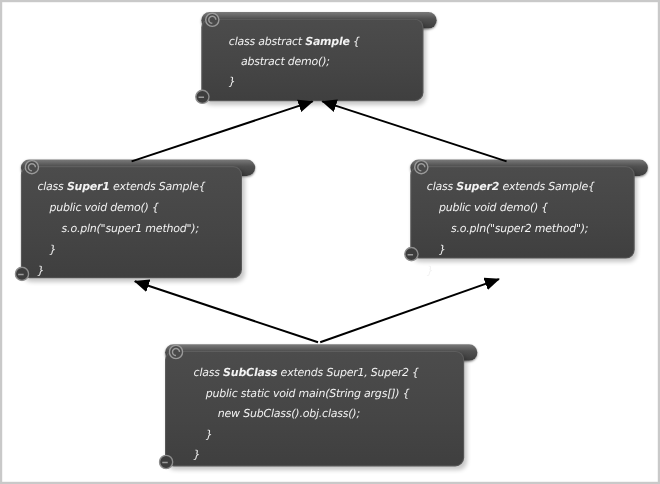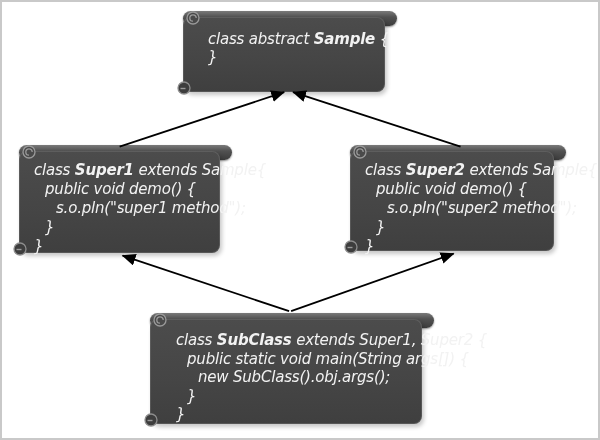--- a/index.html
+++ b/index.html
@@ -25,31 +25,31 @@
     background:linear-gradient(to bottom,#4c4c4c 0%,#454545 60%,#3f3f3f 100%);
     box-shadow:2px 3px 4px rgba(0,0,0,0.22), inset 0 0 0 1px rgba(130,130,130,0.35);
   }
   .curl { position:absolute; width:14px; height:14px; z-index:4; }
   .curl svg { display:block; width:14px; height:14px; }
   .curl-top { left:3px; top:0px; }
   .curl-bottom { left:-6px; bottom:-3px; }
 
   .code {
     position:absolute; top:15px; left:0; right:12px; z-index:3;
-    font-style:italic; font-size:15px; letter-spacing:-0.2px;
+    font-style:italic; font-size:10px; letter-spacing:-0.2px;
     color:var(--text,#f2f2f2);
   }
   .code .line { white-space:nowrap; }
   .b { font-weight:bold; }
   .ind1 { padding-left:11px; }
   .ind2 { padding-left:22px; }
 
   .node-sample   { left:181px; top:9px;   width:214px; height:81px; }
   .node-super1   { left:17px;  top:143px; width:213px; height:108px;padding-left:12px; }
-  .node-super2   { left:348px; top:143px; width:216px; height:106px; }
+  .node-super2   { left:371px; top:143px; width:216px; height:90px; }
   .node-subclass { left:148px; top:311px; width:284px; height:111px;padding-left:20px; }
 
   .node-sample .code   { padding-top:4px; padding-left:25px; line-height:18px; }
   .node-super1 .code   { padding-top:1px; padding-left:15px; line-height:19px; }
   .node-super2 .code   { padding-top:1px; padding-left:15px; line-height:19px; }
   .node-subclass .code { padding-top:3px; padding-left:26px; line-height:18.5px; }
 </style>
 </head>
 <body>
 
@@ -65,20 +65,21 @@
         </svg>
     </div>
     <div class="curl curl-bottom">
       <svg viewBox="0 0 14 14">
           <circle cx="7" cy="7" r="6" fill="#3d3d3d" stroke="#8d8d8d" stroke-width="1.3"></circle>
           <path d="M3.5 7.5h5" stroke="#9a9a9a" stroke-width="1.4" fill="none"></path>
         </svg>
     </div>
     <div class="code">
       <div class="line ind0"><span>class abstract </span><span class="b">Sample</span><span> {</span></div>
+      <div class="line ind1"><span>abstract demo();</span></div>
       <div class="line ind0"><span>}</span></div>
     </div>
   </div>
 
   <div class="scroll-node node-super1">
     <div class="roll"></div>
     <div class="body"></div>
     <div class="curl curl-top">
       <svg viewBox="0 0 14 14">
           <circle cx="7" cy="7" r="6" fill="#4a4a4a" stroke="#9a9a9a" stroke-width="1.3"></circle>
@@ -135,21 +136,21 @@
     </div>
     <div class="curl curl-bottom">
       <svg viewBox="0 0 14 14">
           <circle cx="7" cy="7" r="6" fill="#3d3d3d" stroke="#8d8d8d" stroke-width="1.3"></circle>
           <path d="M3.5 7.5h5" stroke="#9a9a9a" stroke-width="1.4" fill="none"></path>
         </svg>
     </div>
     <div class="code">
       <div class="line ind0"><span>class </span><span class="b">SubClass</span><span> extends Super1, Super2 {</span></div>
       <div class="line ind1"><span>public static void main(String args[]) {</span></div>
-      <div class="line ind2"><span>new SubClass().obj.args();</span></div>
+      <div class="line ind2"><span>new SubClass().obj.class();</span></div>
       <div class="line ind1"><span>}</span></div>
       <div class="line ind0"><span>}</span></div>
     </div>
   </div>
 
   <svg id="arrow-layer" width="600" height="440" viewBox="0 0 600 440">
     <defs>
       <marker id="ah" markerUnits="userSpaceOnUse" markerWidth="15" markerHeight="12" refX="13" refY="6" orient="auto">
         <polygon id="ah-poly" points="0 0, 14 6, 0 12" fill="#000000"></polygon>
       </marker>

